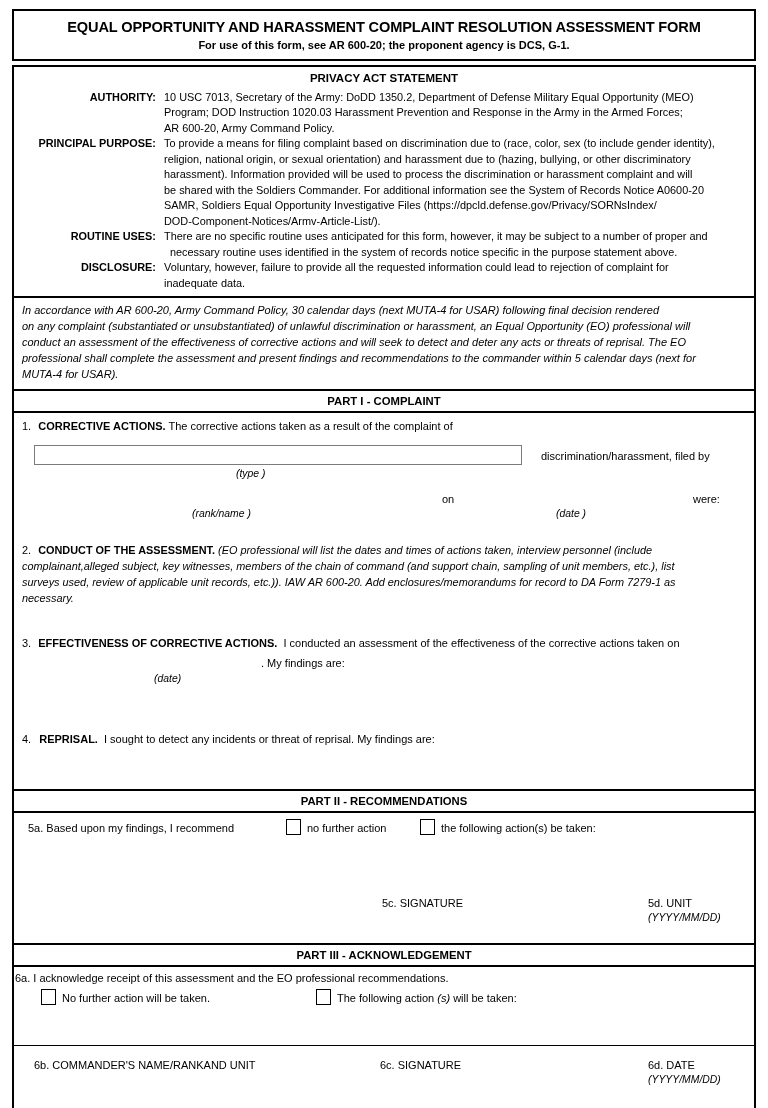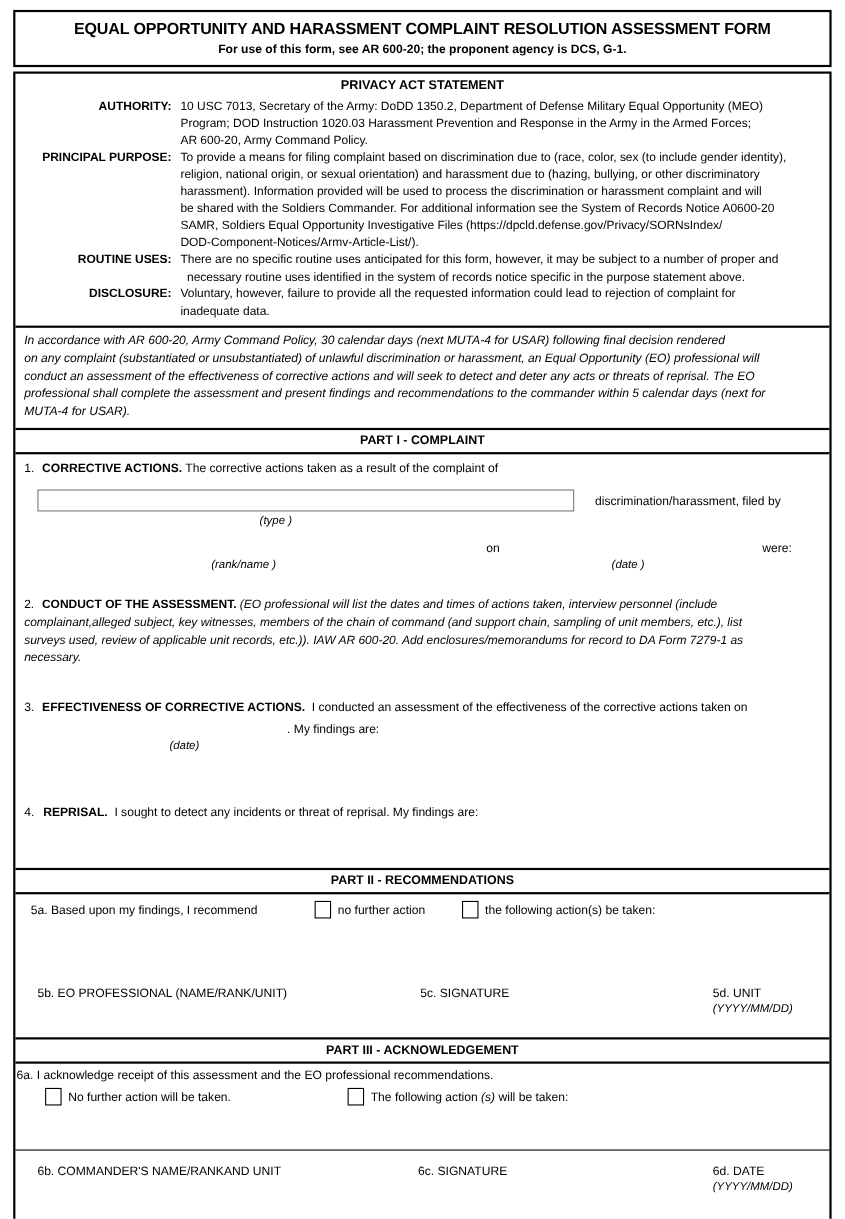--- a/index.html
+++ b/index.html
@@ -263,21 +263,20 @@
     <div class="sec" style="height:66px; padding-top:7px;">
       <div class="abs sec-text" style="left:14px; top:8px;">5a.  Based upon my findings, I recommend</div>
       <div class="abs cbx" style="left:272px; top:6px;"></div>
       <div class="abs sec-text" style="left:293px; top:8px;">no further action</div>
       <div class="abs cbx" style="left:406px; top:6px;"></div>
       <div class="abs sec-text" style="left:427px; top:8px;">the following action(s) be taken:</div>
       <textarea class="abs" style="left: 8px; top: 30px; width: 726px; height: 30px; border: none; outline: none; resize: none; background: transparent; font-family: &quot;Liberation Sans&quot;, sans-serif; font-size: 11px;"></textarea>
     </div>
 
     <div class="sec rule-bottom" style="height:57px; padding-top:0;">
-      <div class="abs sec-text" style="left:20px; top:10px;">5b.  EO PROFESSIONAL (NAME/RANK/UNIT)</div>
       <div class="abs sec-text" style="left:368px; top:10px;">5c.  SIGNATURE</div>
       <div class="abs sec-text" style="left:634px; top:10px;">5d.  UNIT</div>
       <div class="abs caption" style="left:634px; top:26px;">(YYYY/MM/DD)</div>
       <input class="abs" style="left: 20px; top: 30px; width: 320px; height: 18px; border: none; outline: none; background: transparent; font-family: &quot;Liberation Sans&quot;, sans-serif; font-size: 11px;" value="">
       <input class="abs" style="left: 368px; top: 30px; width: 240px; height: 18px; border: none; outline: none; background: transparent; font-family: &quot;Liberation Sans&quot;, sans-serif; font-size: 11px;" value="">
       <input class="abs" style="left: 634px; top: 42px; width: 96px; height: 14px; border: none; outline: none; background: transparent; font-family: &quot;Liberation Sans&quot;, sans-serif; font-size: 11px;" value="">
     </div>
 
     <div class="part-banner no-top">PART III - ACKNOWLEDGEMENT</div>
 

